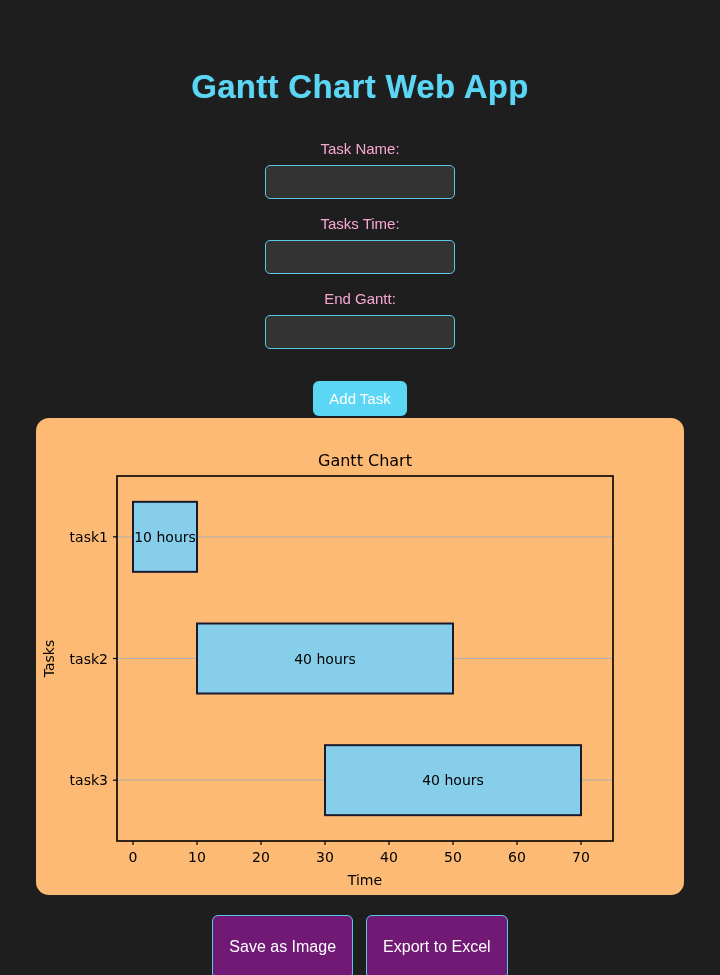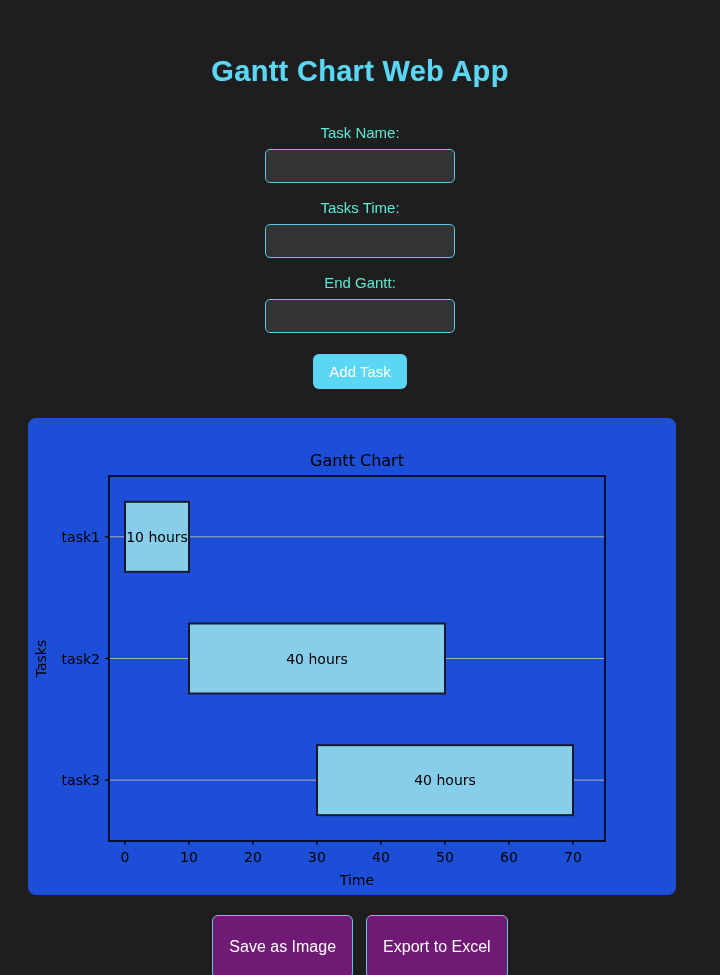--- a/index.html
+++ b/index.html
@@ -12,38 +12,38 @@
     background: #1e1e1e;
     font-family: "Liberation Sans", sans-serif;
     overflow: hidden;
     position: relative;
   }
 
   
   .app-title {
     text-align: center;
     color: #5bd7f5;
-    font-size: 29px;
+    font-size: 33px;
     font-weight: bold;
     letter-spacing: .3px;
-    margin: 0;
+    margin: 16px;
     padding-top: 52px;
     line-height: 38px;
     text-shadow: 0 0 1px rgba(91,215,245,.45);
   }
 
   
   .form-area {
     margin-top: 34px;
     display: flex;
     flex-direction: column;
     align-items: center;
   }
   .field-label {
-    color: #5eead4;
+    color: #f9a8d4;
     font-size: 15px;
     line-height: 18px;
     margin-bottom: 7px;
     text-align: left;
   }
   .text-input {
     width: 190px;
     height: 34px;
     background: #333333;
     border: 1px solid #5bc8e8;
@@ -58,32 +58,32 @@
   }
   .add-btn {
     background: #5bd7f5;
     color: #ffffff;
     border: none;
     border-radius: 6px;
     font-family: "Liberation Sans", sans-serif;
     font-size: 15px;
     padding: 9px 16px;
     cursor: pointer;
-    margin-top: 5px;
+    margin-top: 16px;
   }
 
   
   .chart-card {
     position: absolute;
-    left: 28px;
+    left: 36px;
     top: 418px;
     width: 648px;
     height: 477px;
-    background: #1d4ed8;
-    border-radius: 8px;
+    background: #fdba74;
+    border-radius: 13px;
     box-sizing: border-box;
   }
   .chart-svg { display: block; }
 
   
   .footer-actions {
     position: absolute;
     left: 0;
     top: 915px;
     width: 720px;

